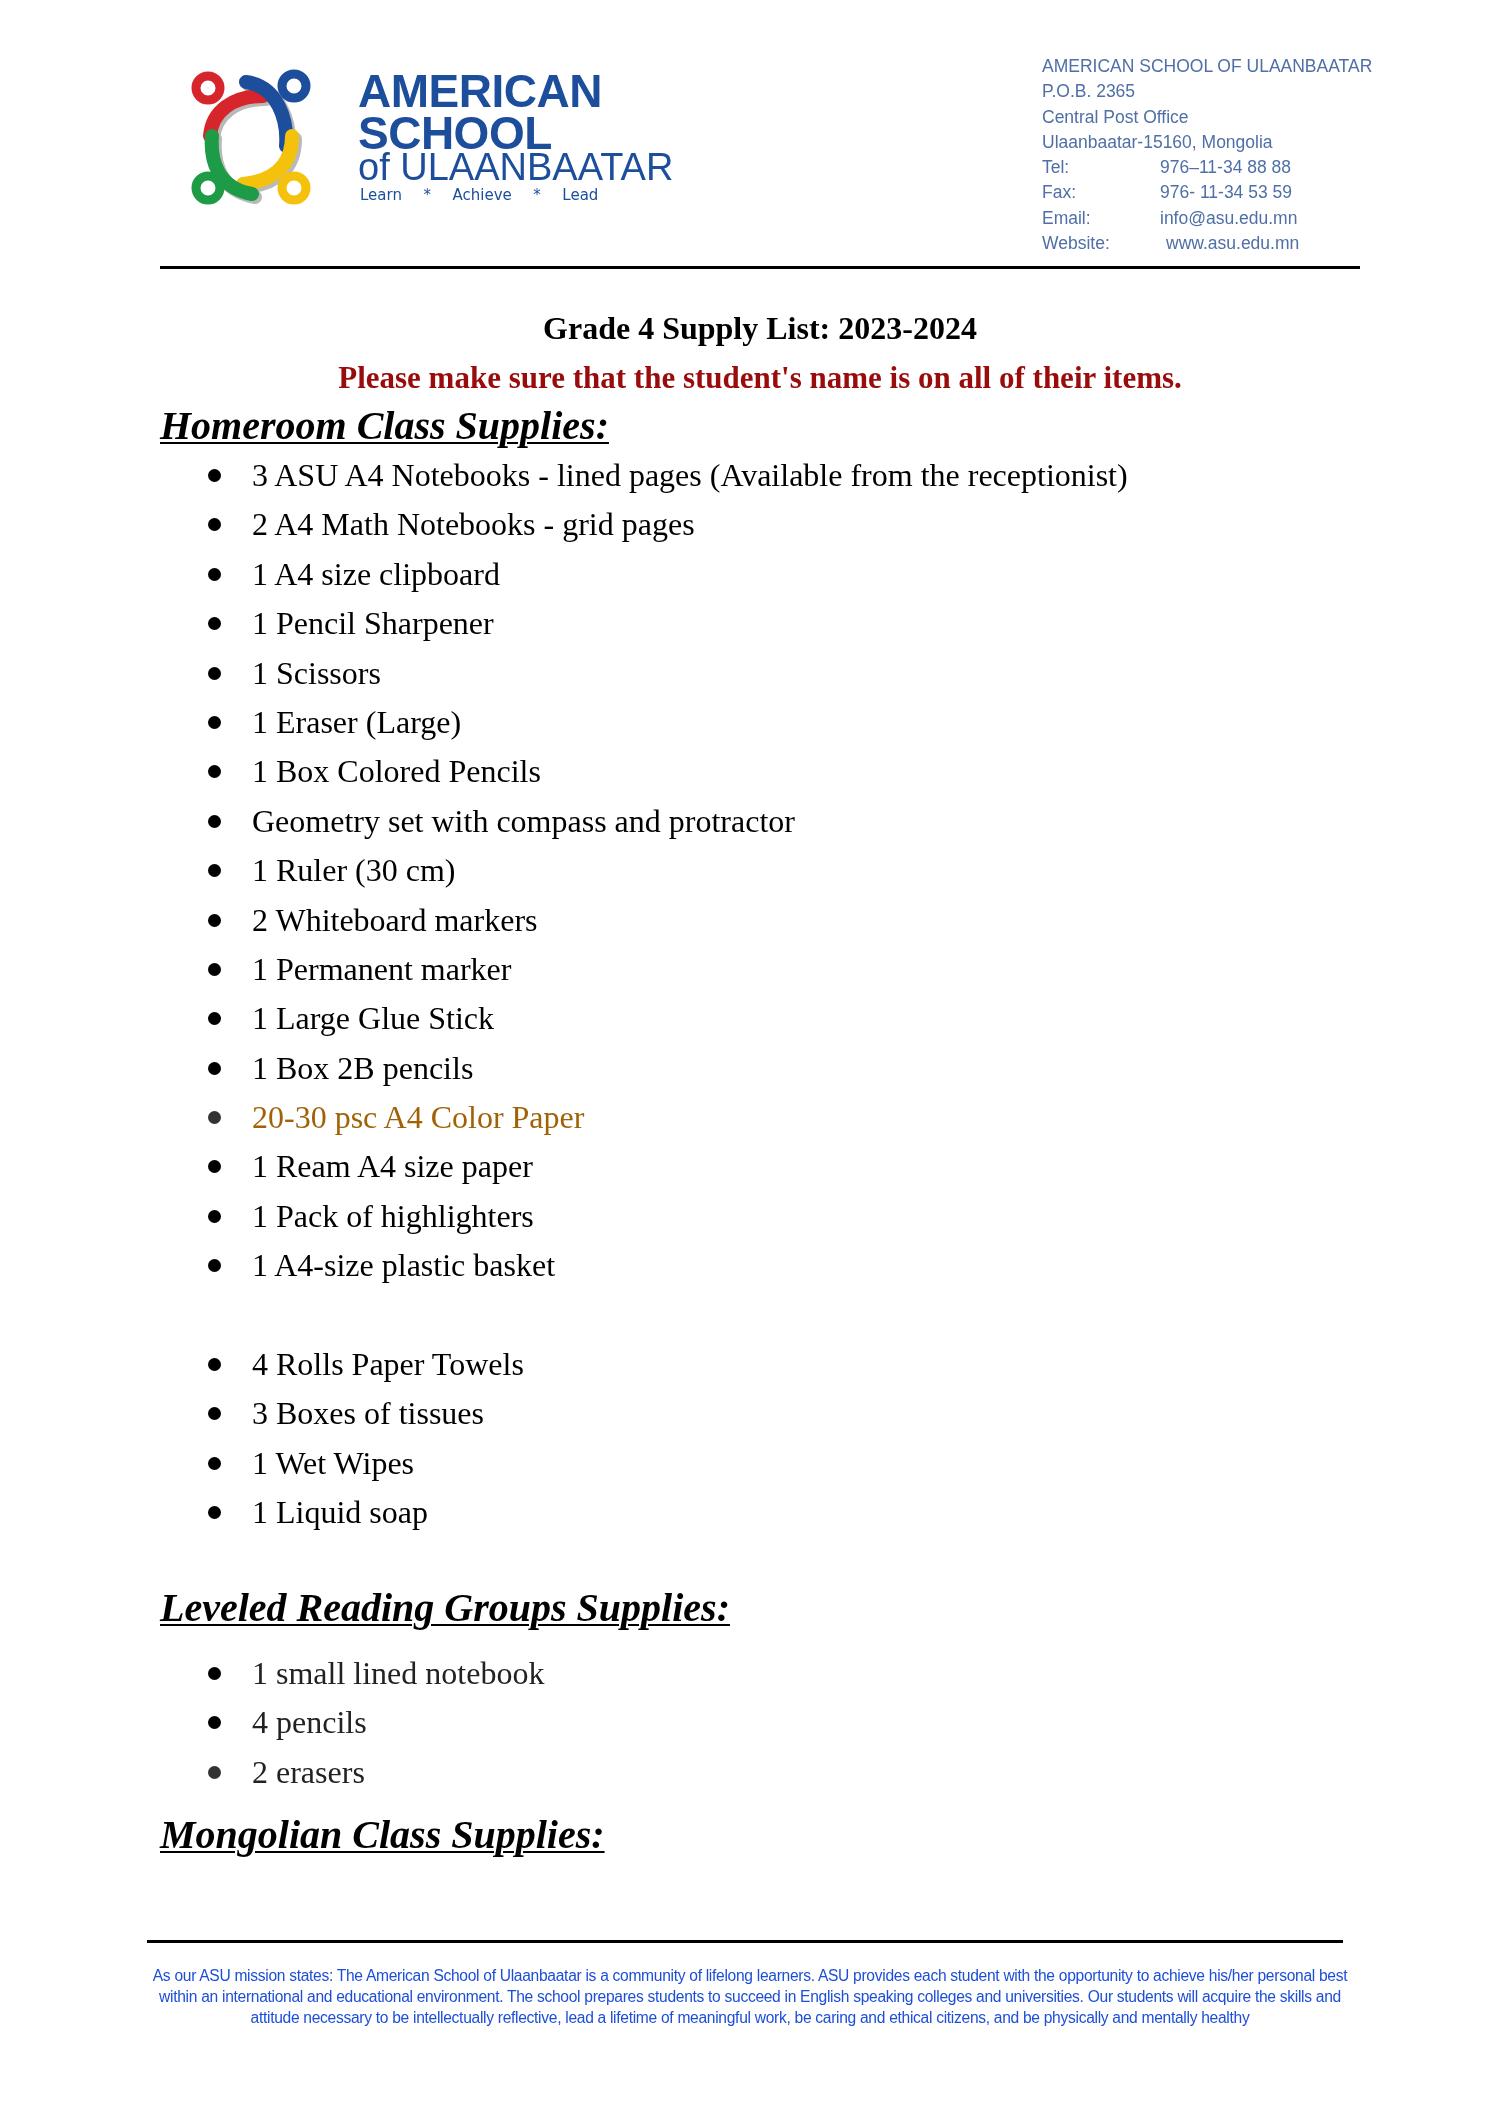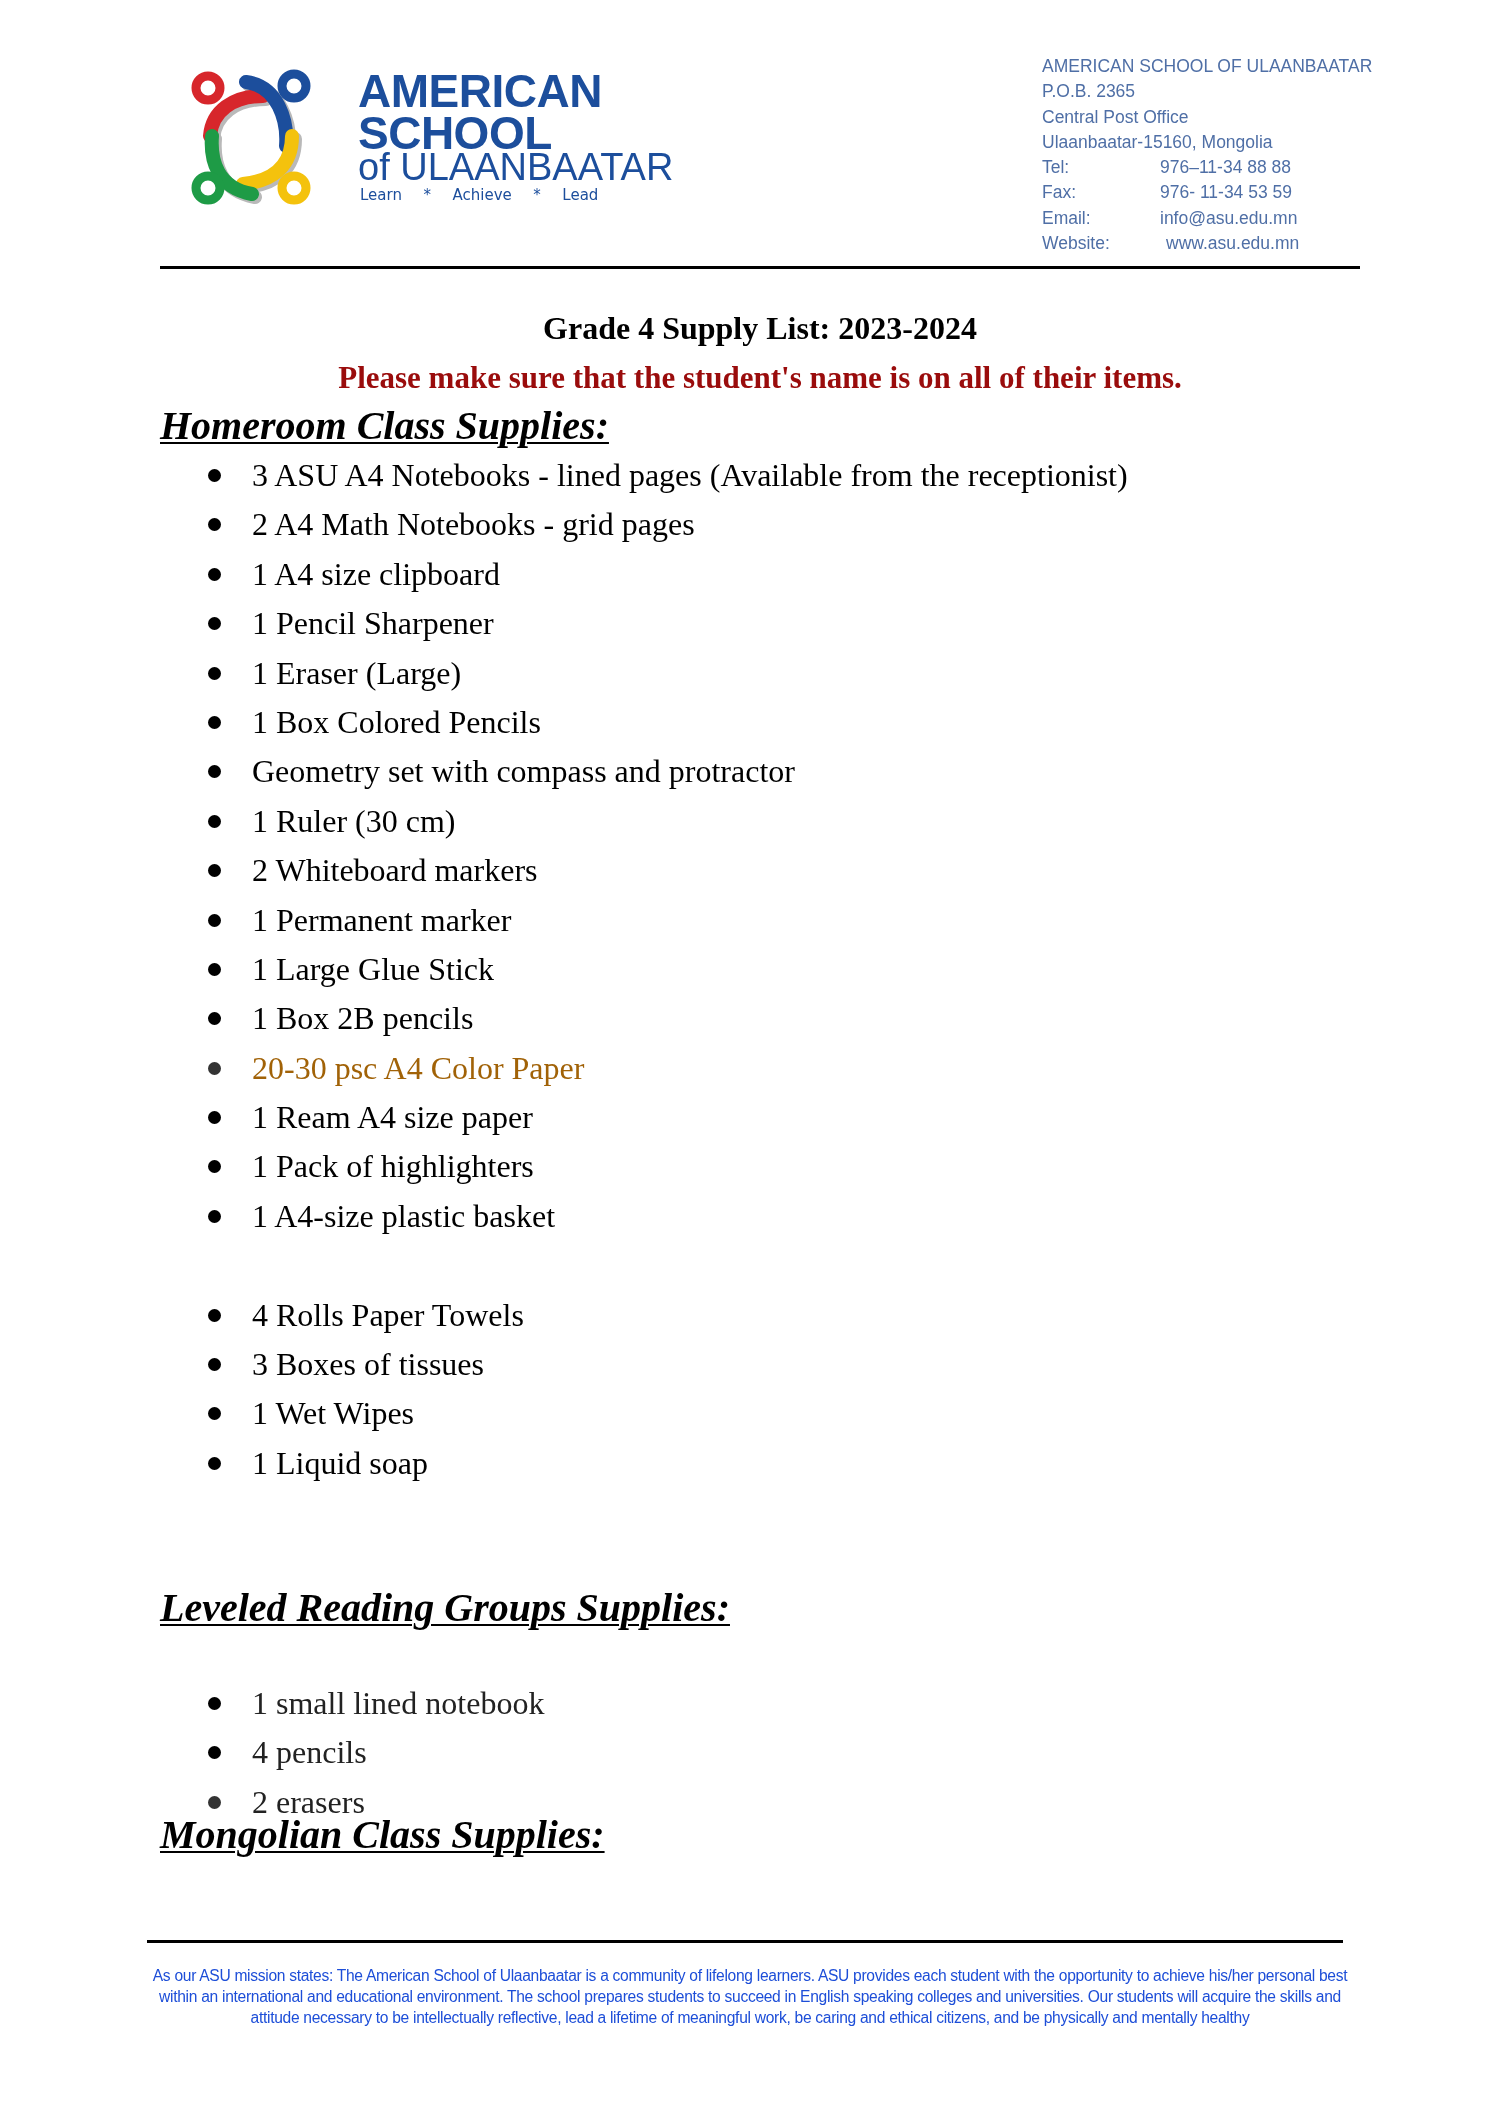--- a/index.html
+++ b/index.html
@@ -89,41 +89,42 @@
 
 <div id="doc-title" class="abs">Grade 4 Supply List: 2023-2024</div>
 <div id="doc-notice" class="abs">Please make sure that the student's name is on all of their items.</div>
 
 <div class="abs section-heading" style="top: 408px;">Homeroom Class Supplies:</div>
 <ul class="abs list" style="top: 457px;">
   <li><span class="bullet"></span><span>3 ASU A4 Notebooks - lined pages (Available from the receptionist)</span></li>
   <li><span class="bullet"></span><span>2 A4 Math Notebooks - grid pages</span></li>
   <li><span class="bullet"></span><span>1 A4 size clipboard</span></li>
   <li><span class="bullet"></span><span>1 Pencil Sharpener</span></li>
+  <li><span class="bullet"></span><span>1 Scissors</span></li>
   <li><span class="bullet"></span><span>1 Eraser (Large)</span></li>
   <li><span class="bullet"></span><span>1 Box Colored Pencils</span></li>
   <li><span class="bullet"></span><span>Geometry set with compass and protractor</span></li>
   <li><span class="bullet"></span><span>1 Ruler (30 cm)</span></li>
   <li><span class="bullet"></span><span>2 Whiteboard markers</span></li>
   <li><span class="bullet"></span><span>1 Permanent marker</span></li>
   <li><span class="bullet"></span><span>1 Large Glue Stick</span></li>
   <li><span class="bullet"></span><span>1 Box 2B pencils</span></li>
   <li style="color:#a16207;"><span class="bullet" style="background:#333;"></span><span>20-30 psc A4 Color Paper</span></li>
   <li><span class="bullet"></span><span>1 Ream A4 size paper</span></li>
   <li><span class="bullet"></span><span>1 Pack of highlighters</span></li>
   <li><span class="bullet"></span><span>1 A4-size plastic basket</span></li>
   <li class="gap"></li>
   <li><span class="bullet"></span><span>4 Rolls Paper Towels</span></li>
   <li><span class="bullet"></span><span>3 Boxes of tissues</span></li>
   <li><span class="bullet"></span><span>1 Wet Wipes</span></li>
   <li><span class="bullet"></span><span>1 Liquid soap</span></li>
 </ul>
 
 <div class="abs section-heading" style="top: 1590px;">Leveled Reading Groups Supplies:</div>
-<ul class="abs list" style="top: 1655px; color:#222;margin-top:30px;">
+<ul class="abs list" style="top: 1655px; color:#222;">
   <li><span class="bullet"></span><span>1 small lined notebook</span></li>
   <li><span class="bullet"></span><span>4 pencils</span></li>
   <li><span class="bullet" style="background:#333;"></span><span>2 erasers</span></li>
 </ul>
 
 <div class="abs section-heading" style="top: 1817px;">Mongolian Class Supplies:</div>
 
 <div id="bottom-rule" class="abs rule"></div>
 <div id="footer-text" class="abs">As our ASU mission states: The American School of Ulaanbaatar is a community of lifelong learners. ASU provides each student with the opportunity to achieve his/her personal best within an international and educational environment. The school prepares students to succeed in English speaking colleges and universities.  Our students will acquire the skills and attitude necessary to be intellectually reflective, lead a lifetime of meaningful work, be caring and ethical citizens, and be physically and mentally healthy</div>
 

